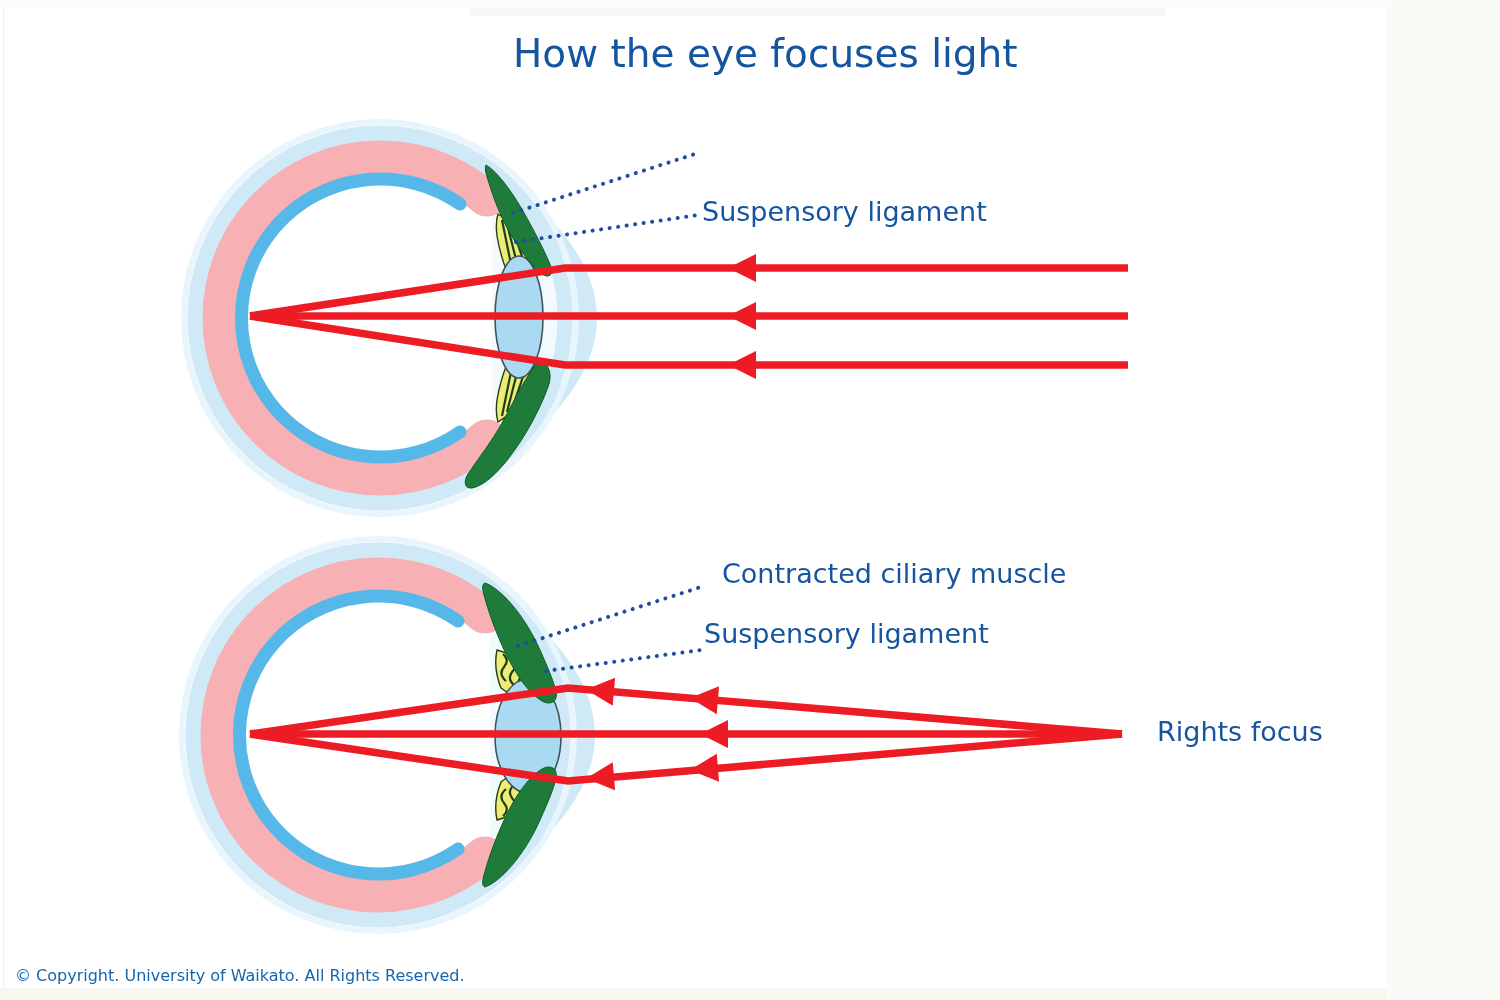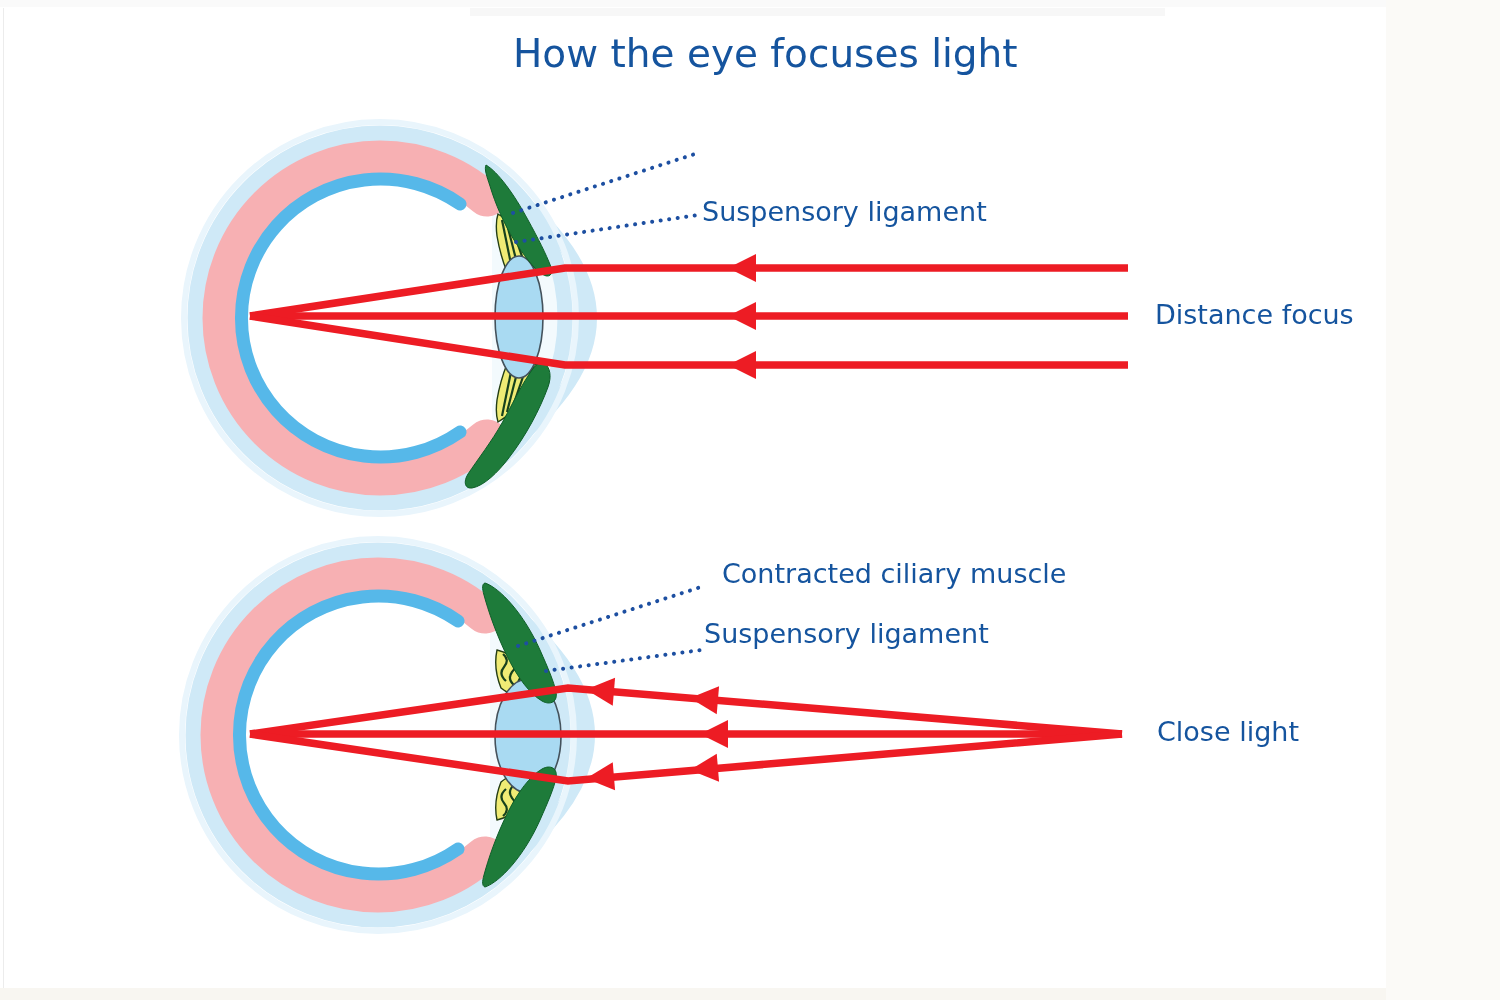--- a/index.html
+++ b/index.html
@@ -152,19 +152,19 @@
         <polygon class="arrow" points="0,0 28,-14 28,14" transform="translate(700,734)"></polygon>
         <polygon class="arrow" points="0,0 28,-14 28,14" transform="translate(690,770) rotate(-4.75)"></polygon>
         <polygon class="arrow" points="0,0 28,-14 28,14" transform="translate(586,778.6) rotate(-4.75)"></polygon>
       </g>
     </g>
   </svg>
 
   <div class="page-title">How the eye focuses light</div>
 
   <div class="lbl lbl-susp-top">Suspensory ligament</div>
-  <div class="lbl lbl-distance">Distance focus</div>
 
   <div class="lbl lbl-contracted">Contracted ciliary muscle</div>
   <div class="lbl lbl-susp-bottom">Suspensory ligament</div>
-  <div class="lbl lbl-close">Close light</div>
+  <div class="lbl lbl-close">Rights focus</div>
 
+  <div class="copyright">© Copyright. University of Waikato. All Rights Reserved.</div>
 </div>
 
 </body></html>

